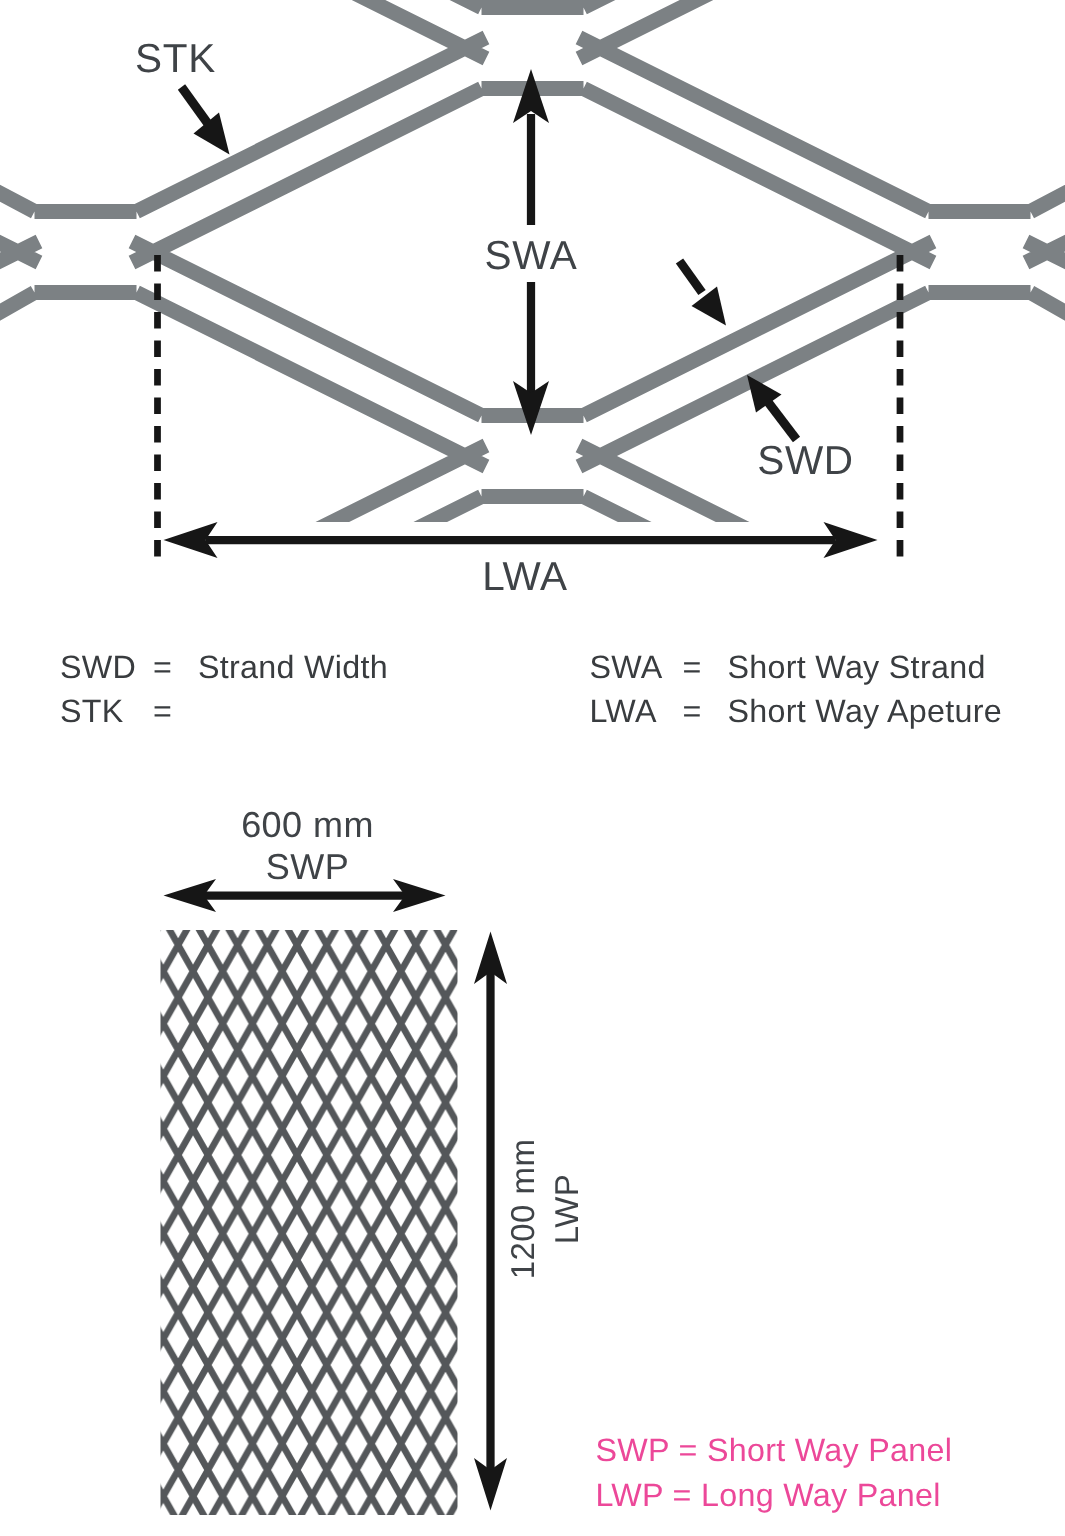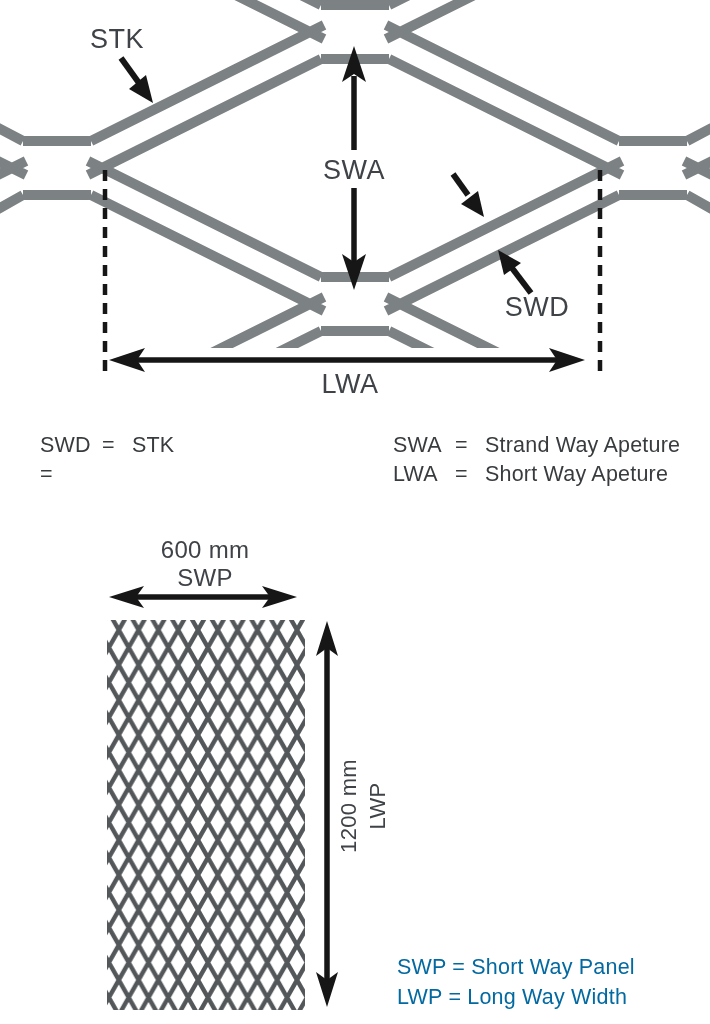--- a/index.html
+++ b/index.html
@@ -13,21 +13,21 @@
   .rlabel{font-size:22px;fill:#3f4347;letter-spacing:.3px;}
   .legend{
     position:absolute;display:grid;grid-template-columns:62px 30px auto;
     column-gap:0;row-gap:1px;font-size:21.5px;line-height:28px;color:#393c3f;
     letter-spacing:.2px;
   }
   .legend-tl{left:40px;top:431px;}
   .legend-tr{left:393px;top:431px;}
   .legend-bottom{
     position:absolute;left:397px;top:953px;font-size:21.5px;line-height:29.5px;
-    color:#0369a1;letter-spacing:.2px;
+    color:#ec4899;letter-spacing:.2px;
   }
   .eq{text-align:left;}
 </style>
 </head>
 <body>
 
 <div class="page">
 
   <svg class="fig" viewBox="0 0 710 1024">
     <defs>
@@ -106,31 +106,32 @@
 
     <g transform="translate(356,806) rotate(-90)">
       <text class="rlabel" x="0" y="0" text-anchor="middle">1200 mm</text>
       <text class="rlabel" x="0" y="29" text-anchor="middle">LWP</text>
     </g>
   </svg>
 
   <div class="legend legend-tl">
     <span>SWD</span>
     <span class="eq">=</span>
+    <span>Strand Width</span>
     <span>STK</span>
     <span class="eq">=</span>
   </div>
 
   <div class="legend legend-tr">
     <span>SWA</span>
     <span class="eq">=</span>
-    <span>Strand Way Apeture</span>
+    <span>Short Way Strand</span>
     <span>LWA</span>
     <span class="eq">=</span>
     <span>Short Way Apeture</span>
   </div>
 
   <div class="legend-bottom">
     <div>SWP = Short Way Panel</div>
-    <div>LWP = Long Way Width</div>
+    <div>LWP = Long Way Panel</div>
   </div>
 
 </div>
 
 </body></html>

